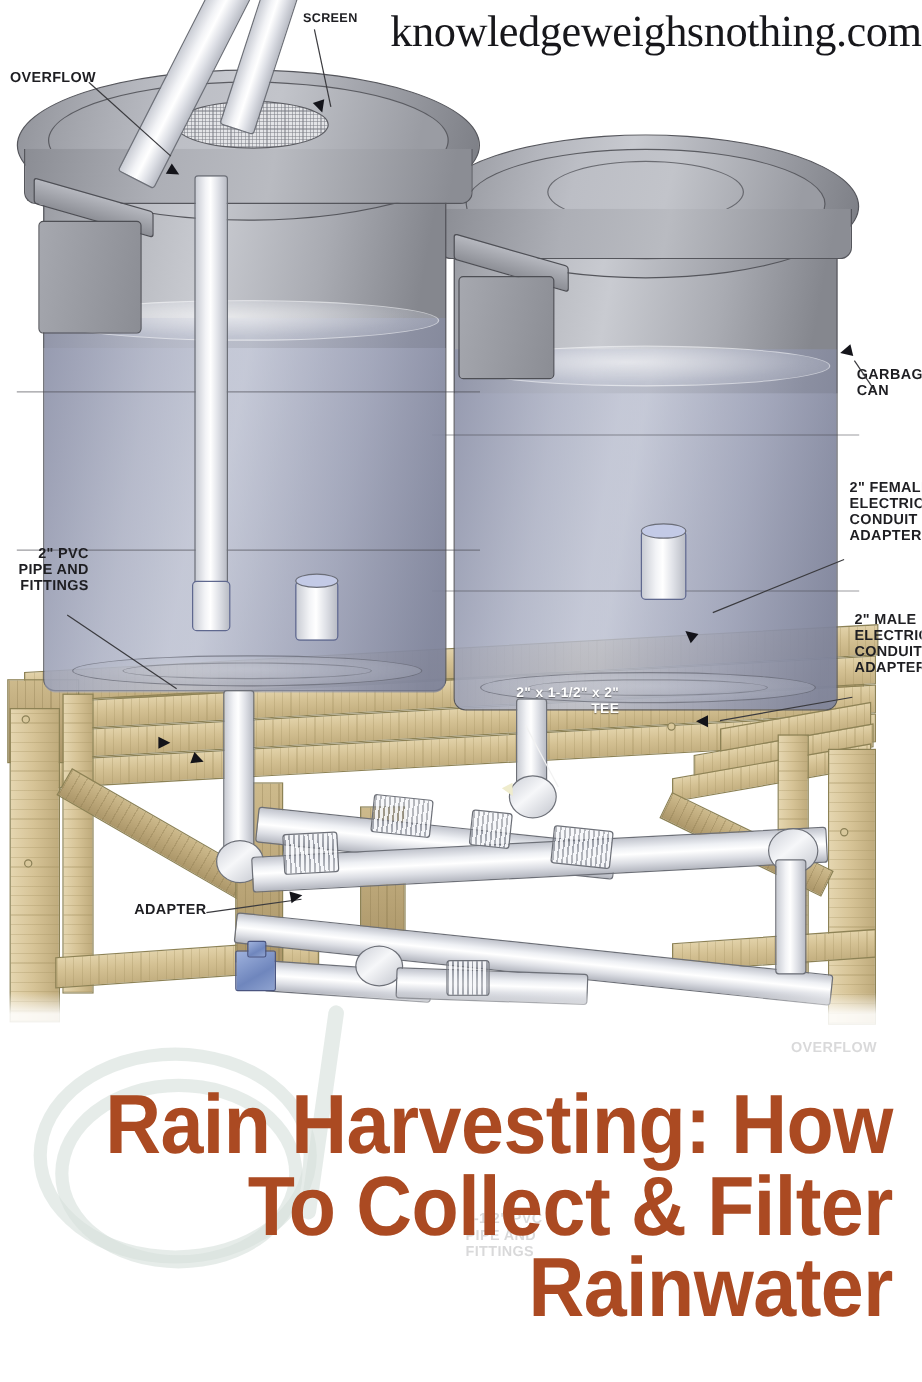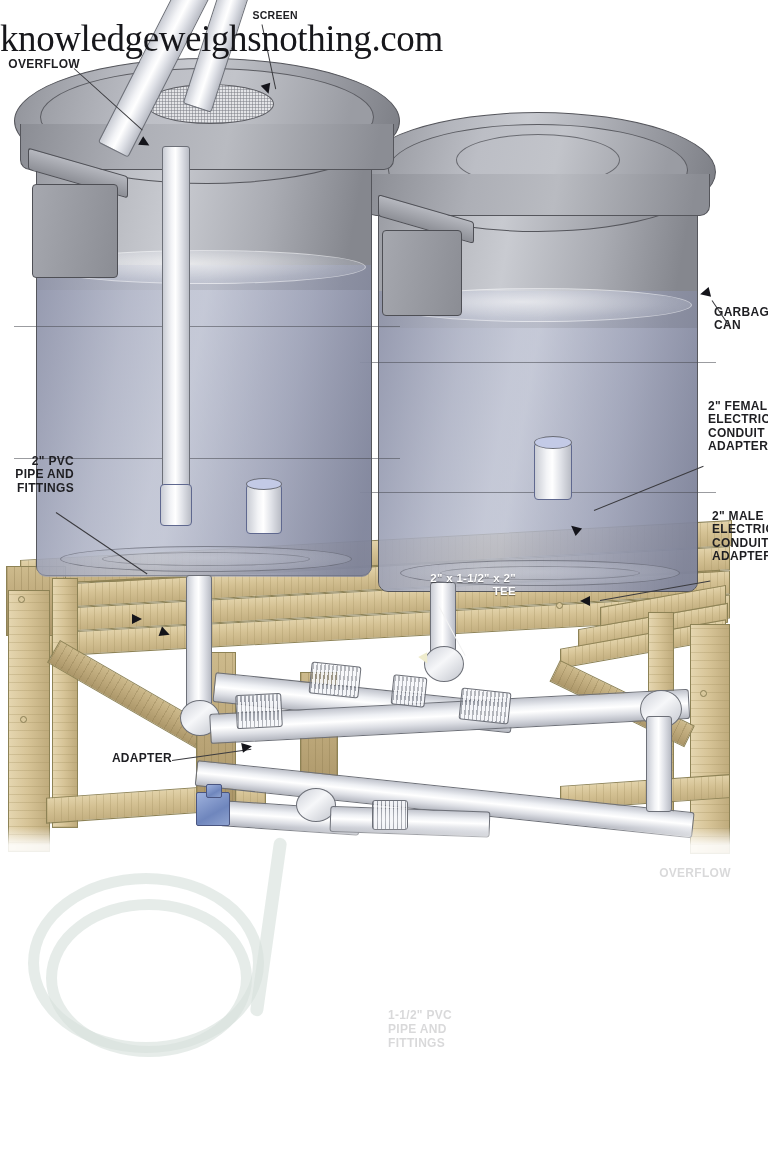--- a/index.html
+++ b/index.html
@@ -180,21 +180,21 @@
     text-align:right;
   }
   .tline {
     font-family:"Liberation Sans Narrow","Liberation Sans", sans-serif;
     font-weight:bold; color:#ab4a22; font-size:70px; line-height:.97;
     letter-spacing:-.5px; transform:scaleX(.92); transform-origin:100% 50%;
     white-space:nowrap;
   }
 
   #watermark {
-    position:absolute; left:0; right:0; top:20px; text-align:left;
+    position:absolute; left:0; right:0; top:8px; text-align:right;
     font-family:"Liberation Serif","DejaVu Serif", serif;
     font-size:37px; color:#17171b; letter-spacing:-.4px; line-height:1;
   }
 </style>
 </head>
 <body>
 
 <div id="pin">
 
   <div id="illustration">
@@ -349,17 +349,22 @@
 
     <div class="hose-ring" style="left:28px; top:28px; width:236px; height:180px;"></div>
     <div class="hose-ring" style="left:46px; top:54px; width:206px; height:158px;"></div>
     <div class="hose-tail" style="left:262px; top:-8px; height:180px; transform:rotate(8deg);"></div>
 
     <div class="ghost" style="left:640px; top:22px; width:110px;">OVERFLOW</div>
     <div class="ghost" style="left:388px; top:164px; width:100px; text-align:left;">1-1/2" PVC
 PIPE AND
 FITTINGS</div>
 
+    <div id="title">
+      <div class="tline">Rain Harvesting: How</div>
+      <div class="tline">To Collect &amp; Filter</div>
+      <div class="tline">Rainwater</div>
+    </div>
   </div>
 
   <div id="watermark">knowledgeweighsnothing.com</div>
 
 </div>
 
 </body></html>

